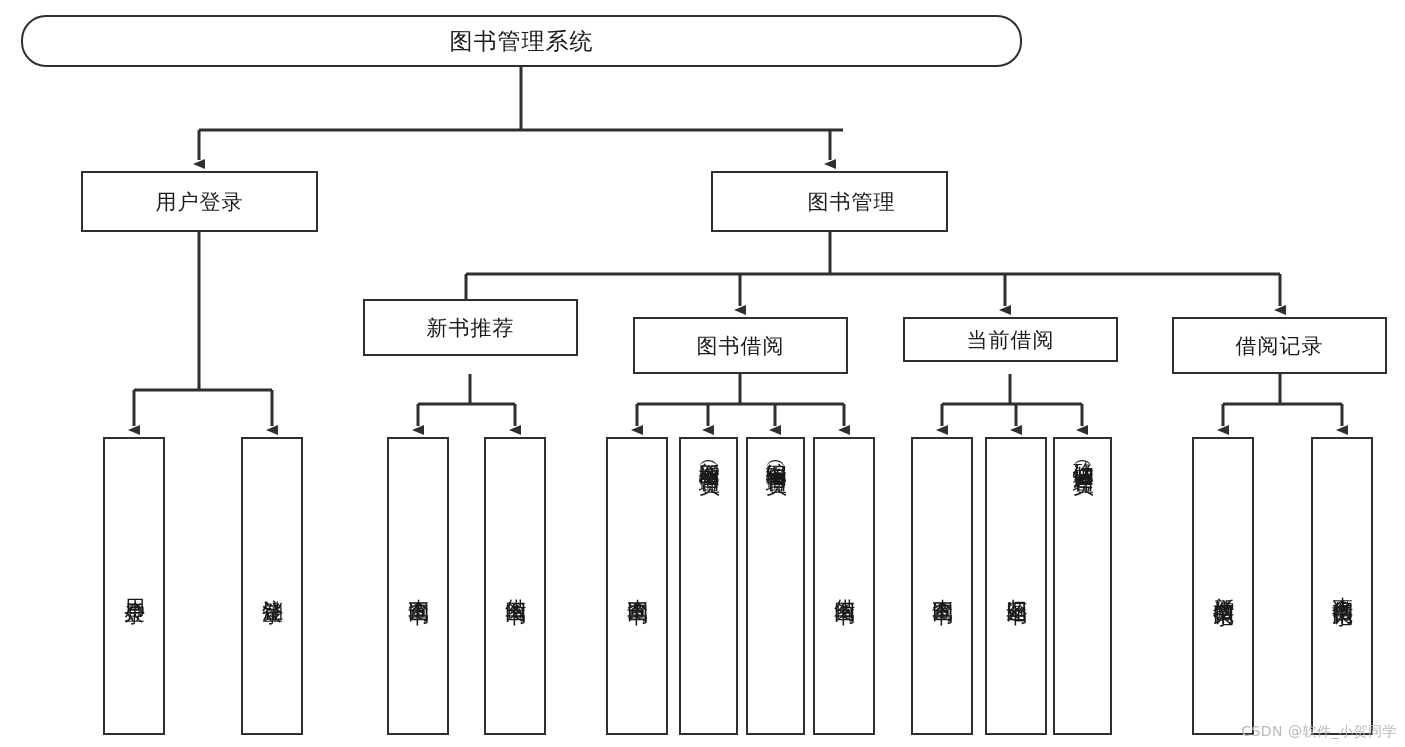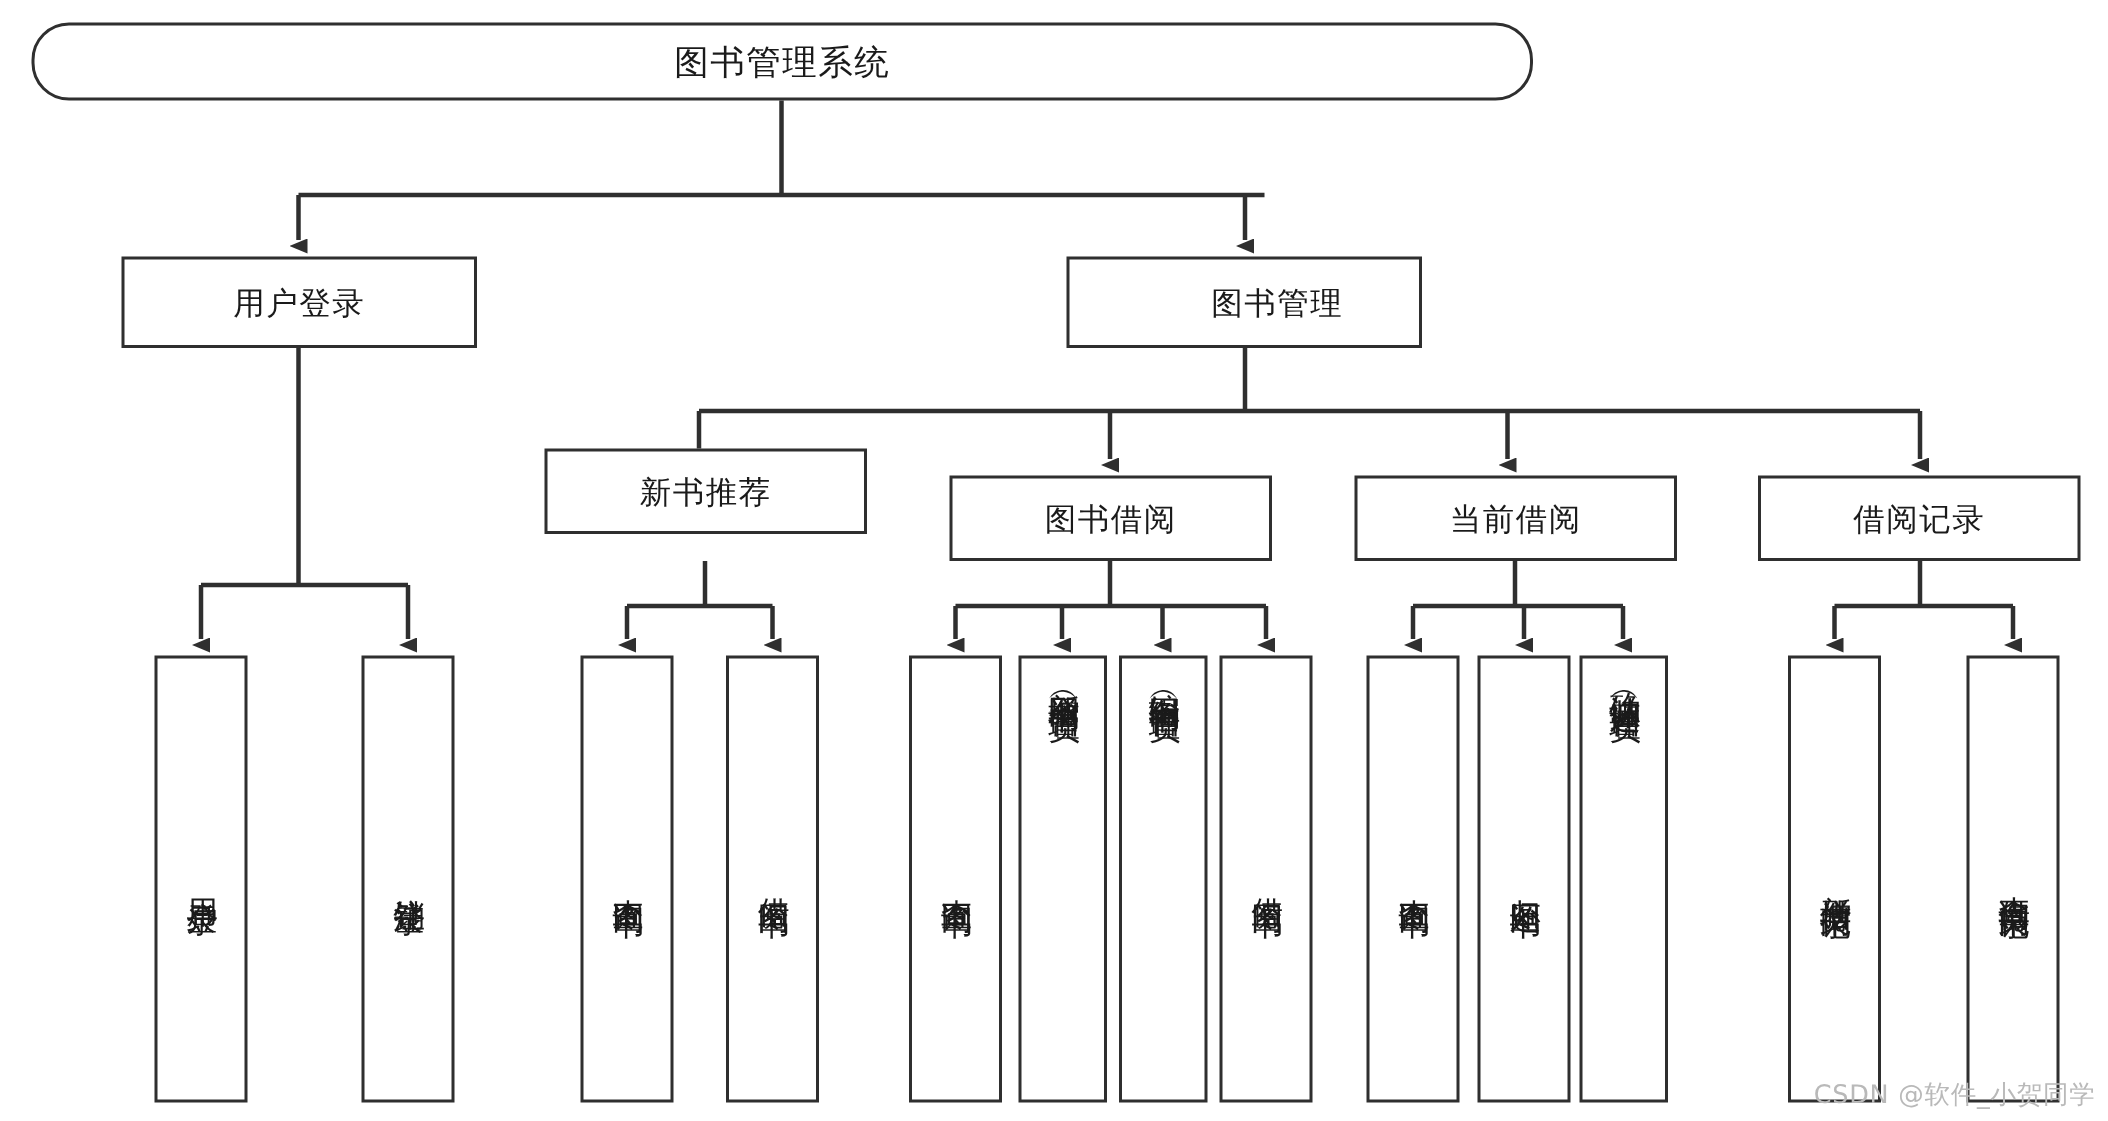--- a/index.html
+++ b/index.html
@@ -60,21 +60,21 @@
     margin-top: 0;
   }
   .node.v.mid {
     align-items: center;
     padding-top: 0;
   }
   #watermark {
     position: absolute;
     right: 8px;
     bottom: 6px;
-    font-size: 17px;
+    font-size: 14px;
     color: #b9b9b9;
     letter-spacing: 0.5px;
     white-space: nowrap;
   }
 </style>
 </head>
 <body>
 
 <div id="canvas">
 
@@ -152,21 +152,21 @@
       </div>
       <div class="node h" style="left: 711px; top: 171px; width: 237px; height: 61px; padding-left: 44px;">
         <span>图书管理</span>
       </div>
       <div class="node h" style="left: 363px; top: 299px; width: 215px; height: 57px;">
         <span>新书推荐</span>
       </div>
       <div class="node h" style="left: 633px; top: 317px; width: 215px; height: 57px;">
         <span>图书借阅</span>
       </div>
-      <div class="node h" style="left: 903px; top: 317px; width: 215px; height: 57px;">
+      <div class="node h" style="left: 903px; top: 317px; width: 215px; height: 45px;">
         <span>当前借阅</span>
       </div>
       <div class="node h" style="left: 1172px; top: 317px; width: 215px; height: 57px;">
         <span>借阅记录</span>
       </div>
       <div class="node v mid" style="left: 103px; top: 437px; width: 62px; height: 298px;">
         <span class="vtext center">用户登录</span>
       </div>
       <div class="node v mid" style="left: 241px; top: 437px; width: 62px; height: 298px;">
         <span class="vtext center">注销登录</span>

